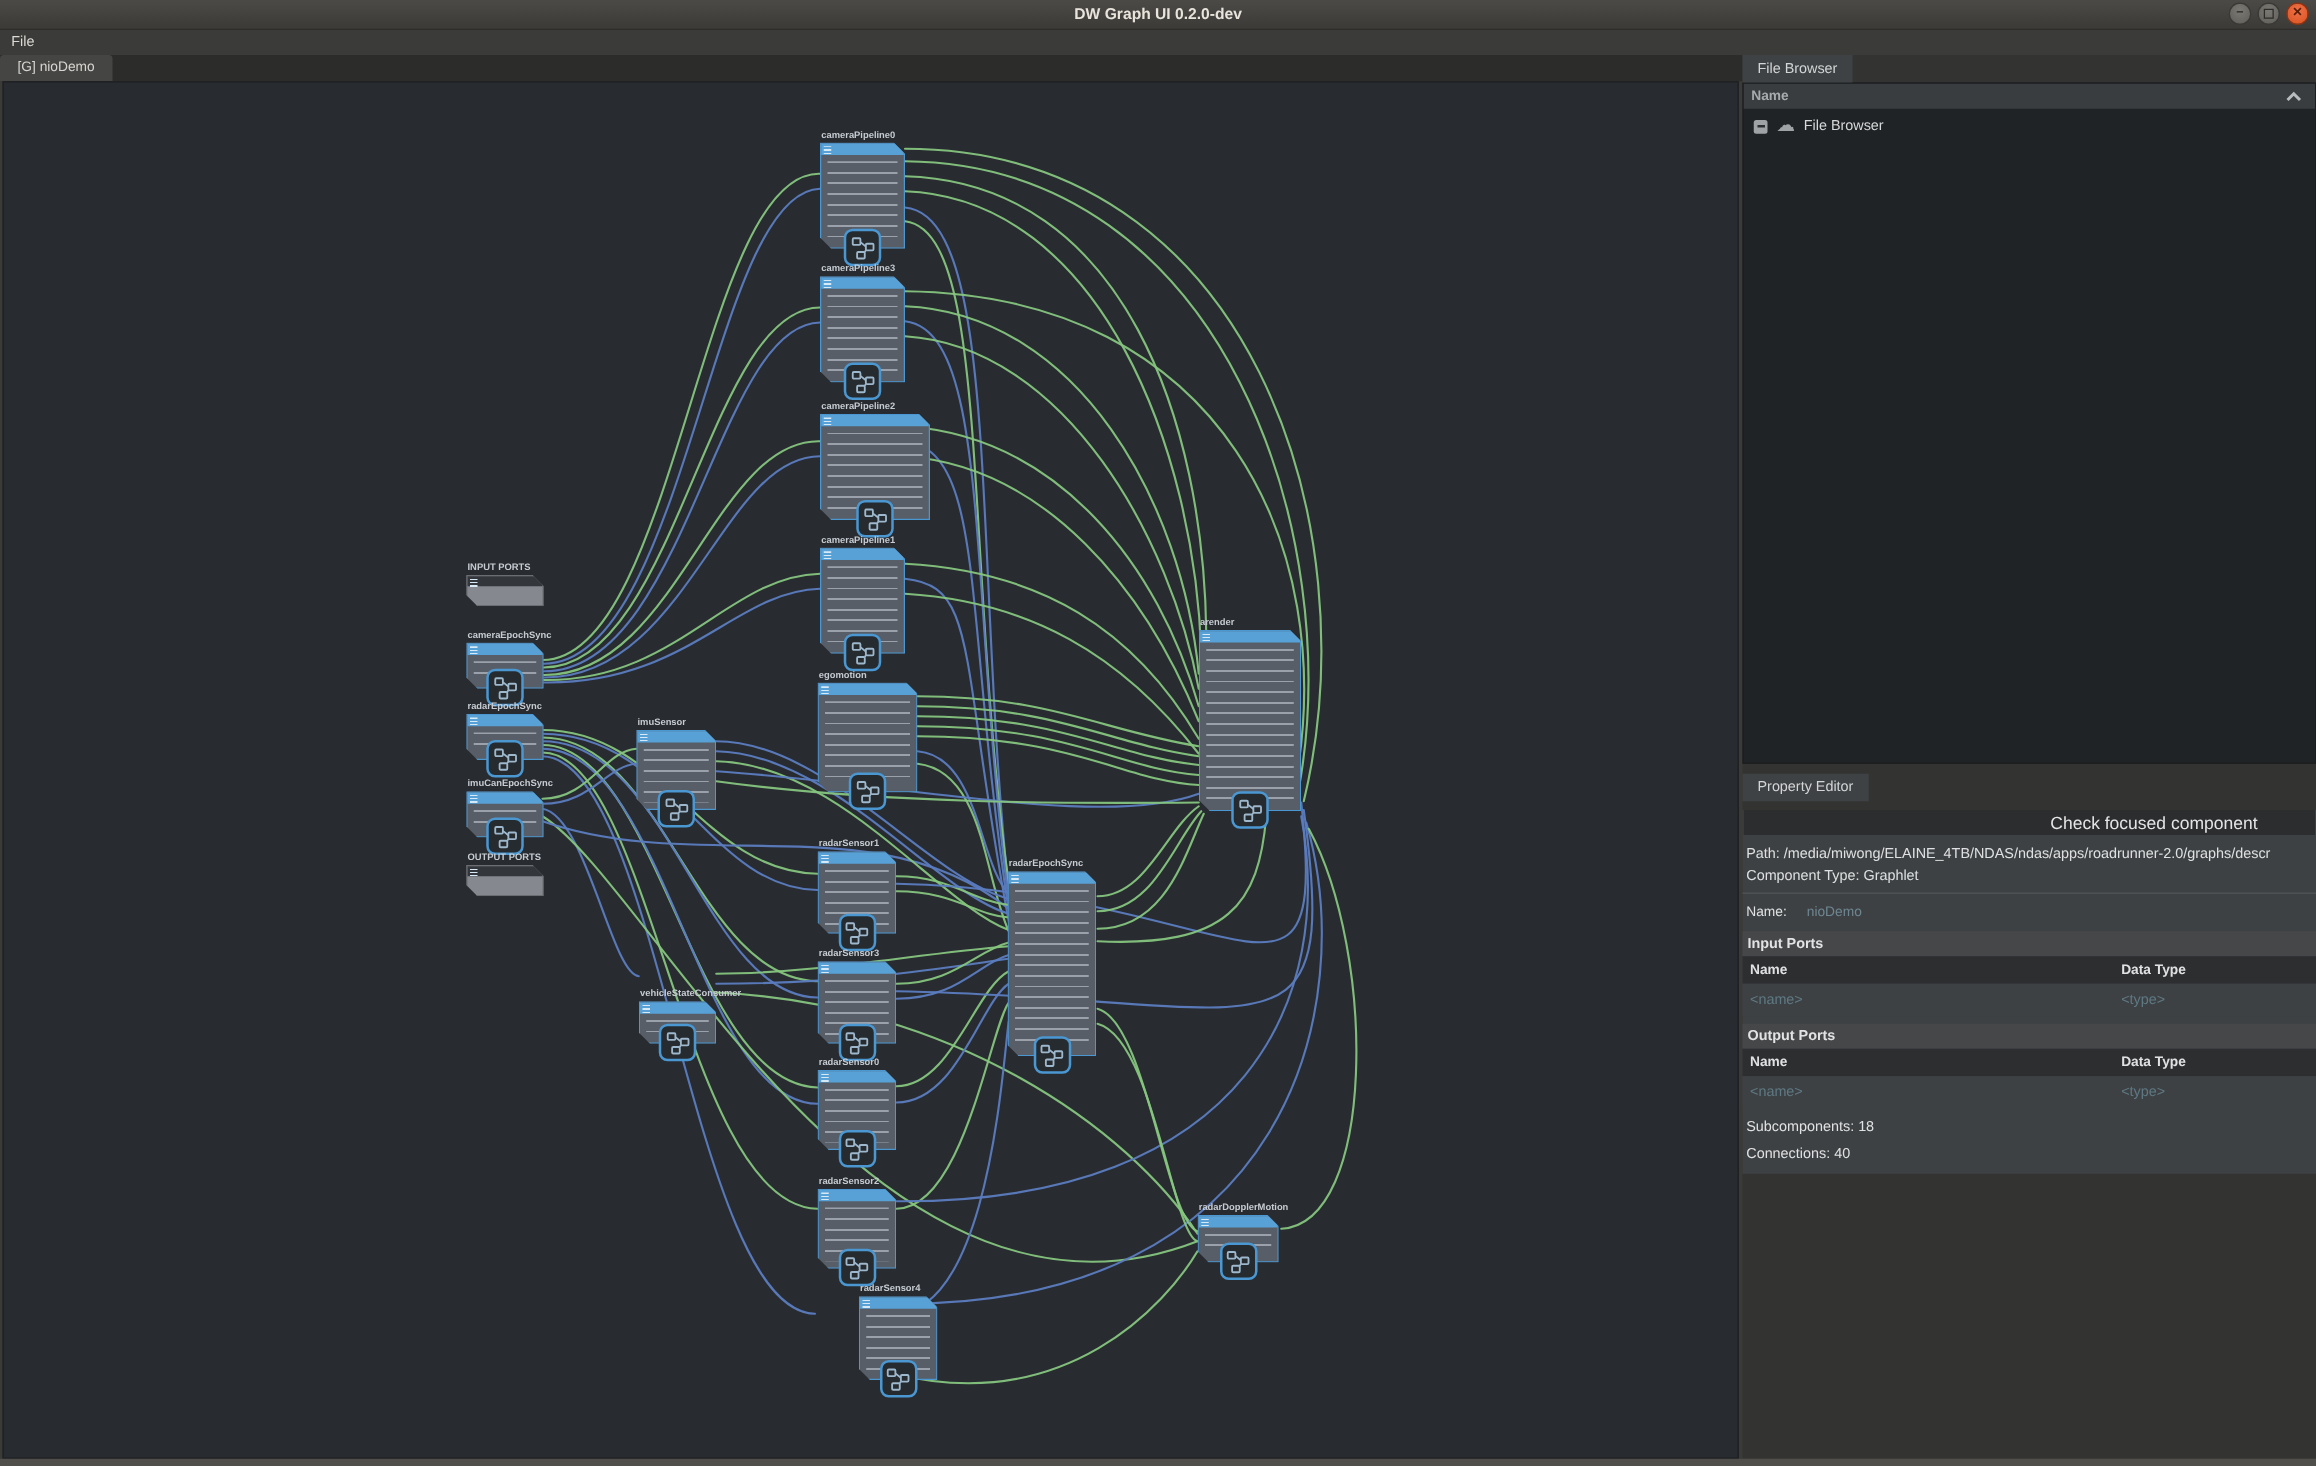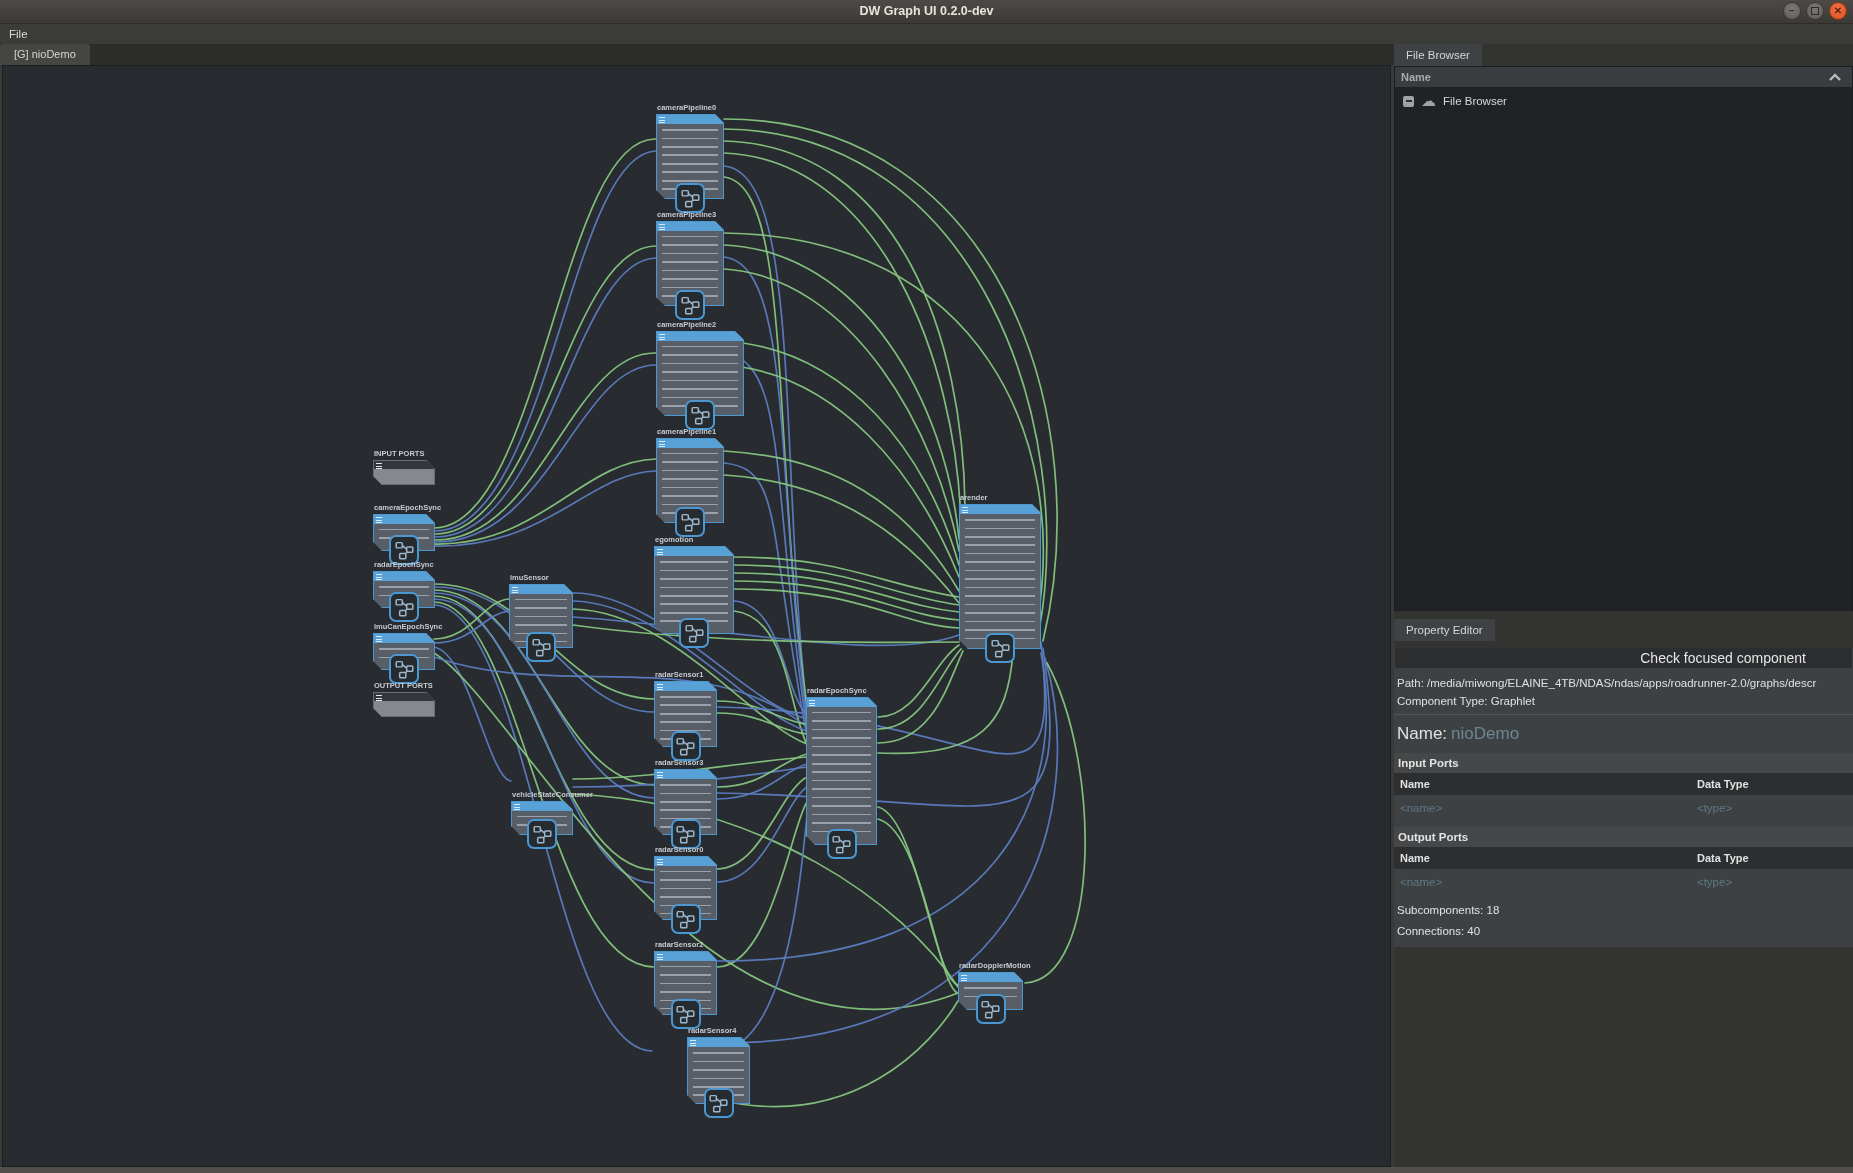--- a/index.html
+++ b/index.html
@@ -61,21 +61,21 @@
   .minusbox{width:11px;height:11px;background:#9fa3a6;border-radius:2px;position:relative;flex:none;}
   .minusbox:after{content:"";position:absolute;left:2.5px;top:4.5px;width:6px;height:2px;background:#2c2e30;}
   .cloud{color:#9fa3a6;font-size:15px;line-height:12px;}
   .fb-row .lbl{color:#d6d8d9;font-size:11.5px;}
 
   .pe-panel{width:100%;background:#3e4143;box-sizing:border-box;padding-bottom:10px;}
   .check-btn{height:20px;background:#2b2d2f;margin:7px 1px 9px 1px;color:#e4e5e6;font-size:14px;
     text-align:right;line-height:20px;padding-right:46px;}
   .pe-line{color:#dee0e1;font-size:11.5px;padding:0 0 0 3px;margin:6px 0;white-space:nowrap;overflow:hidden;}
   .pe-divider{border-top:1px solid #525558;margin:7px 0;}
-  .name-row{display:flex;gap:4px;margin:9px 0 9px 3px;font-size:17px;}
+  .name-row{display:flex;gap:16px;margin:9px 0 9px 3px;font-size:11px;}
   .name-row .k{color:#dfe1e2;}
   .name-row .v{color:#6d8691;}
   .sec-title{background:#454749;height:20px;line-height:20px;color:#e2e3e4;font-weight:bold;font-size:11.5px;padding-left:4px;margin-top:6px;}
   .cols-header{background:#2c2e30;height:22px;position:relative;line-height:22px;}
   .cols-header .c1,.cols-row .c1{position:absolute;left:6px;}
   .cols-header .c2,.cols-row .c2{position:absolute;left:66%;}
   .cols-header span{color:#e0e1e2;font-size:11px;font-weight:bold;}
   .cols-row{height:26px;position:relative;line-height:26px;background:#3e4143;}
   .cols-row span{color:#5e7984;font-size:11.5px;}
   .stat-line{color:#e0e1e2;font-size:11.5px;margin:9px 0 0 3px;}

